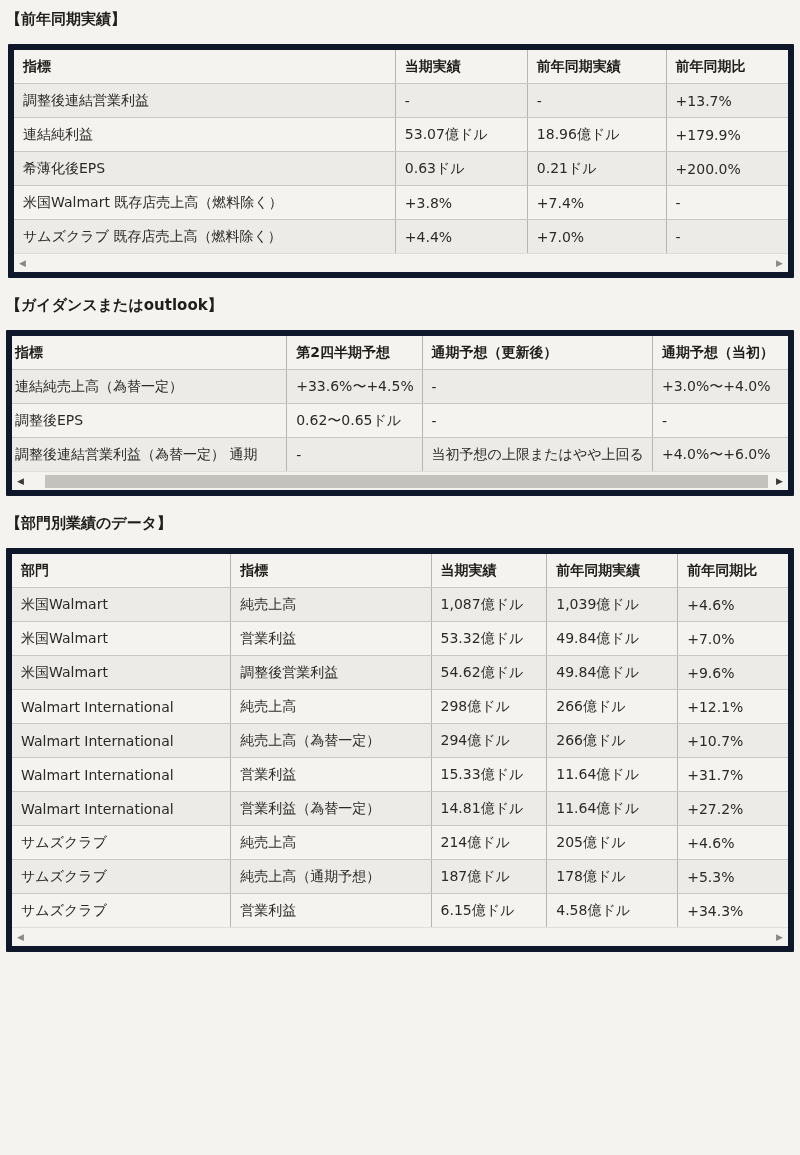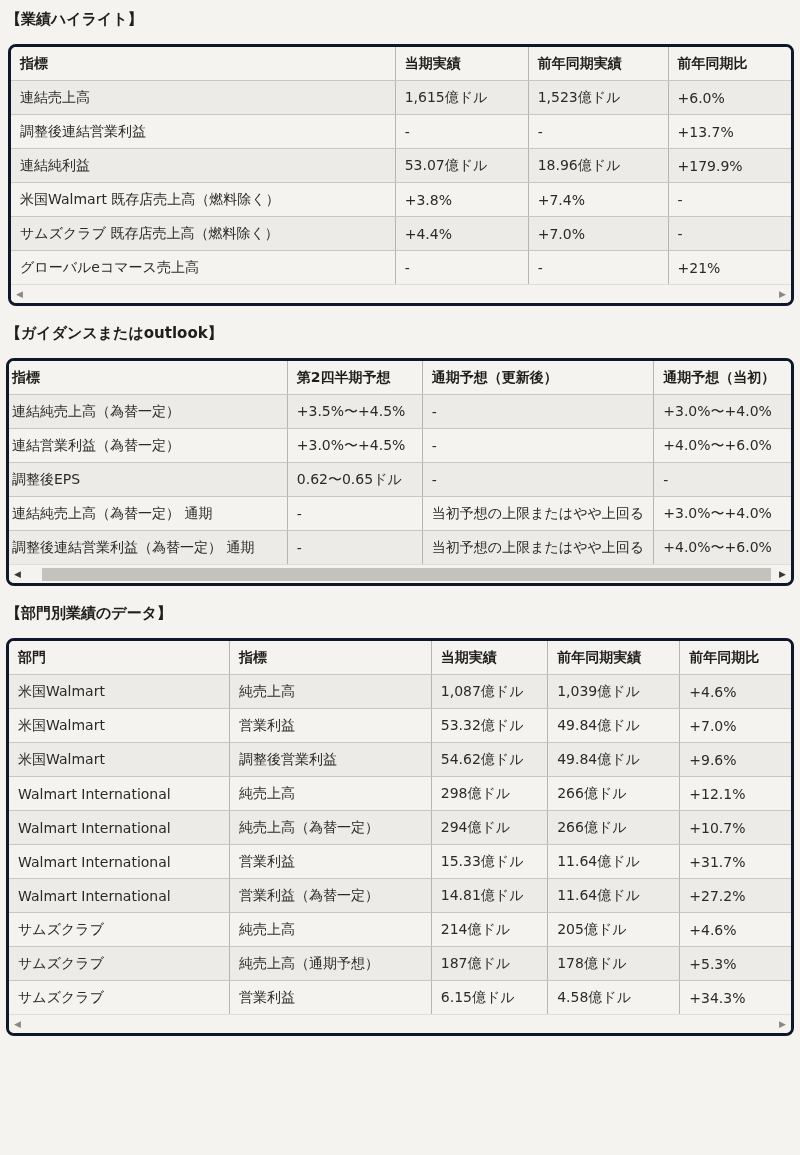--- a/index.html
+++ b/index.html
@@ -8,22 +8,22 @@
     background:#f4f3ef;
     font-family:"DejaVu Sans", "Liberation Sans", sans-serif;
     color:#2b2a27;
   }
   .section-title {
     font-size:15px; font-weight:bold; color:#1f1e1c;
     padding:0 0 0 6px; height:24px; line-height:24px;
   }
   .table-wrap {
     margin:0 6px 0 8px;
-    border:3px solid #0f172a;
-    border-radius:8px;
+    border:6px solid #0f172a;
+    border-radius:1px;
     background:#f4f3ef;
     overflow:hidden;
   }
   table { border-collapse:collapse; table-layout:fixed; font-size:14px; }
   th, td {
     border-right:1px solid #b7b5ae; border-bottom:1px solid #c9c7c0;
     text-align:left; padding:0 0 0 9px; height:33px; white-space:nowrap; overflow:hidden;
     color:#2b2a27; font-weight:normal;
   }
   th { font-weight:bold; color:#1f1e1c; height:33px; }
@@ -38,74 +38,68 @@
   }
   .arr { position:absolute; top:4px; font-size:9px; color:#8a8882; }
   .arr.l { left:5px; } .arr.r { right:5px; }
   .arr.dark { color:#3a3936; }
   .thumb { position:absolute; left:33px; right:20px; top:3px; height:13px; background:#c3c2bc; }
 </style>
 </head>
 <body>
 
 <div style="height:7px"></div>
-<div class="section-title">【業績ハイライト】</div>
+<div class="section-title">【前年同期実績】</div>
 <div style="height:13px"></div>
 <div class="table-wrap">
   <table>
     <colgroup>
         <col style="width:387px">
         <col style="width:134px">
         <col style="width:141px">
         <col style="width:124px">
       </colgroup>
     <thead>
         <tr>
       <th>指標</th>
       <th>当期実績</th>
       <th>前年同期実績</th>
       <th>前年同期比</th>
     </tr>
       </thead>
     <tbody>
       <tr>
-          <td>連結売上高</td>
-          <td>1,615億ドル</td>
-          <td>1,523億ドル</td>
-          <td>+6.0%</td>
-        </tr>
-      <tr>
           <td>調整後連結営業利益</td>
           <td>-</td>
           <td>-</td>
           <td>+13.7%</td>
         </tr>
       <tr>
           <td>連結純利益</td>
           <td>53.07億ドル</td>
           <td>18.96億ドル</td>
           <td>+179.9%</td>
         </tr>
       <tr>
+          <td>希薄化後EPS</td>
+          <td>0.63ドル</td>
+          <td>0.21ドル</td>
+          <td>+200.0%</td>
+        </tr>
+      <tr>
           <td>米国Walmart 既存店売上高（燃料除く）</td>
           <td>+3.8%</td>
           <td>+7.4%</td>
           <td>-</td>
         </tr>
       <tr>
           <td>サムズクラブ 既存店売上高（燃料除く）</td>
           <td>+4.4%</td>
           <td>+7.0%</td>
           <td>-</td>
-        </tr>
-      <tr>
-          <td>グローバルeコマース売上高</td>
-          <td>-</td>
-          <td>-</td>
-          <td>+21%</td>
         </tr>
     </tbody>
   </table>
   <div class="hscroll">
     <span class="arr l">◀</span>
     <span class="arr r">▶</span>
   </div>
 </div>
 
 <div style="height:15px"></div>
@@ -123,41 +117,29 @@
         <tr>
       <th style="padding-left:3px">指標</th>
       <th>第2四半期予想</th>
       <th>通期予想（更新後）</th>
       <th>通期予想（当初）</th>
     </tr>
       </thead>
     <tbody>
       <tr>
           <td style="padding-left:3px">連結純売上高（為替一定）</td>
-          <td>+3.5%〜+4.5%</td>
+          <td>+33.6%〜+4.5%</td>
           <td>-</td>
           <td>+3.0%〜+4.0%</td>
-        </tr>
-      <tr>
-          <td style="padding-left:3px">連結営業利益（為替一定）</td>
-          <td>+3.0%〜+4.5%</td>
-          <td>-</td>
-          <td>+4.0%〜+6.0%</td>
         </tr>
       <tr>
           <td style="padding-left:3px">調整後EPS</td>
           <td>0.62〜0.65ドル</td>
           <td>-</td>
           <td>-</td>
-        </tr>
-      <tr>
-          <td style="padding-left:3px">連結純売上高（為替一定） 通期</td>
-          <td>-</td>
-          <td>当初予想の上限またはやや上回る</td>
-          <td>+3.0%〜+4.0%</td>
         </tr>
       <tr>
           <td style="padding-left:3px">調整後連結営業利益（為替一定） 通期</td>
           <td>-</td>
           <td>当初予想の上限またはやや上回る</td>
           <td>+4.0%〜+6.0%</td>
         </tr>
     </tbody>
   </table>
   <div class="hscroll">

